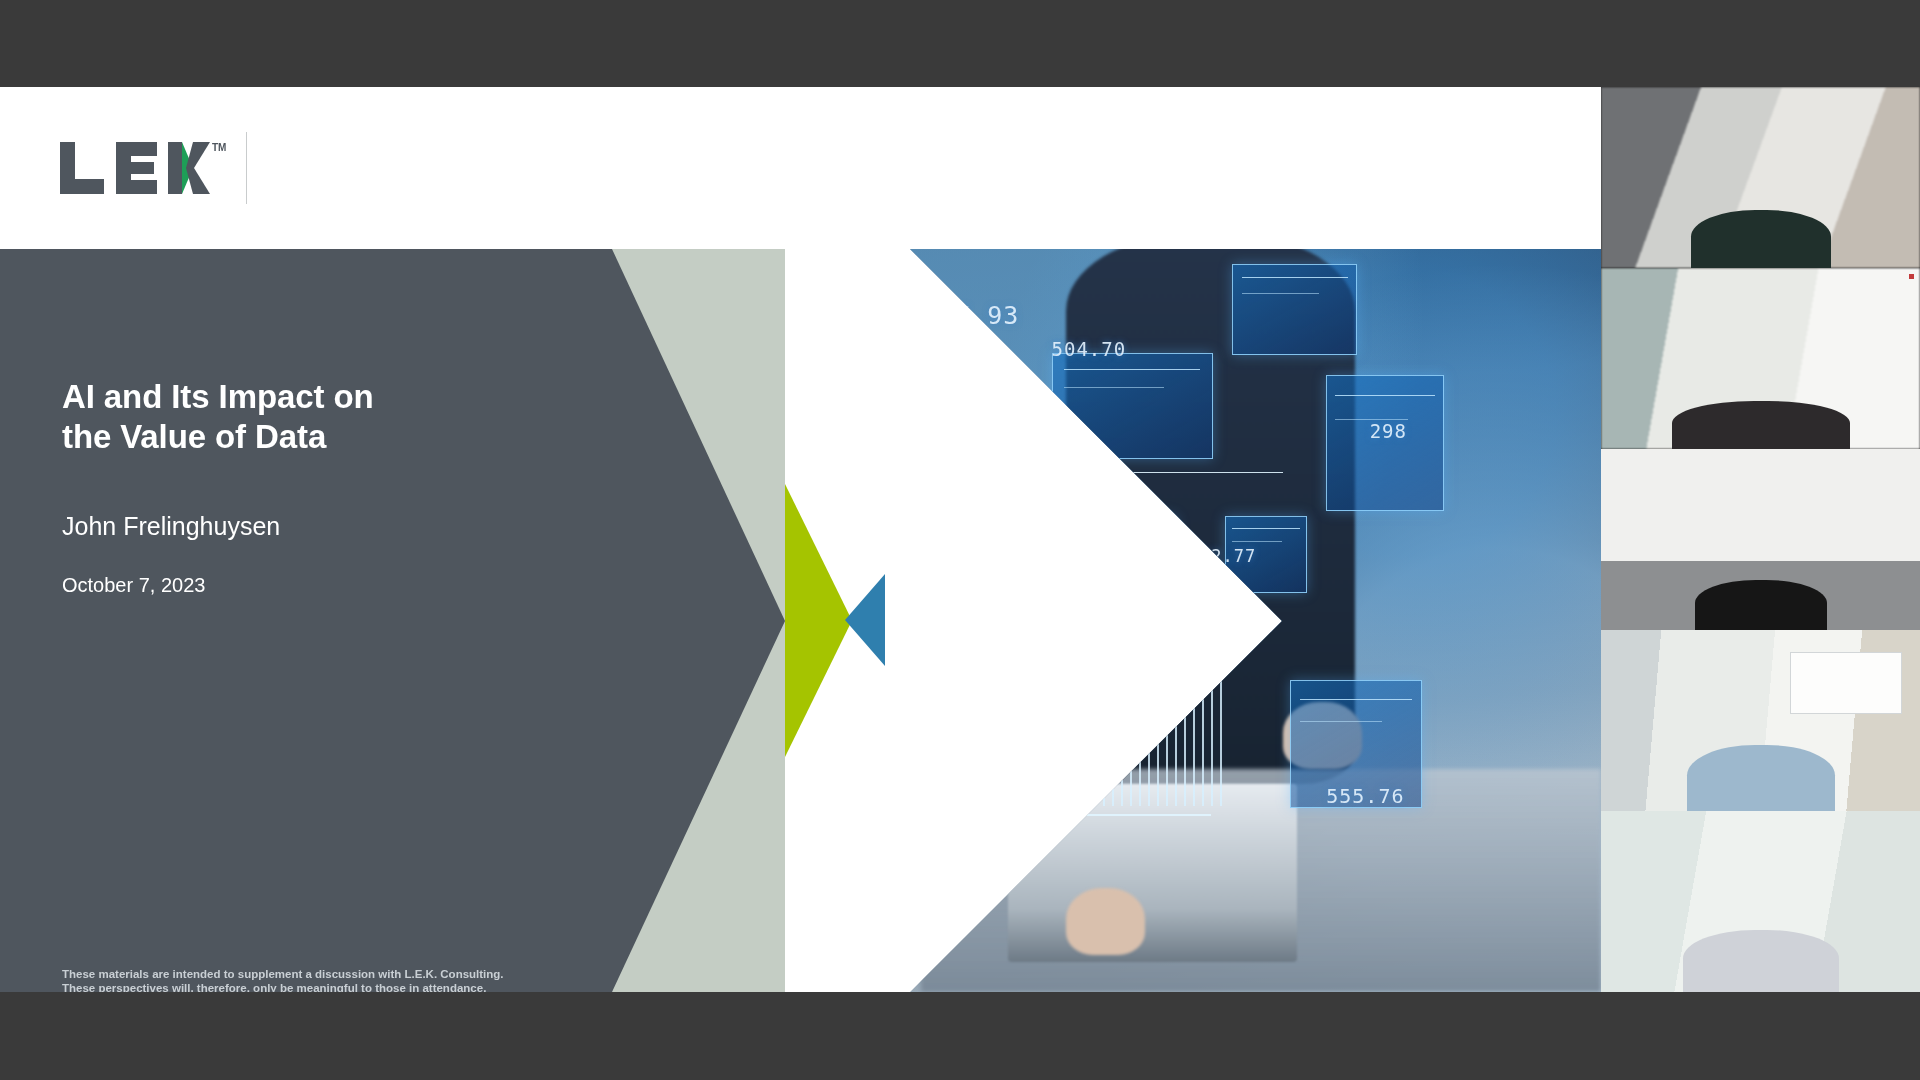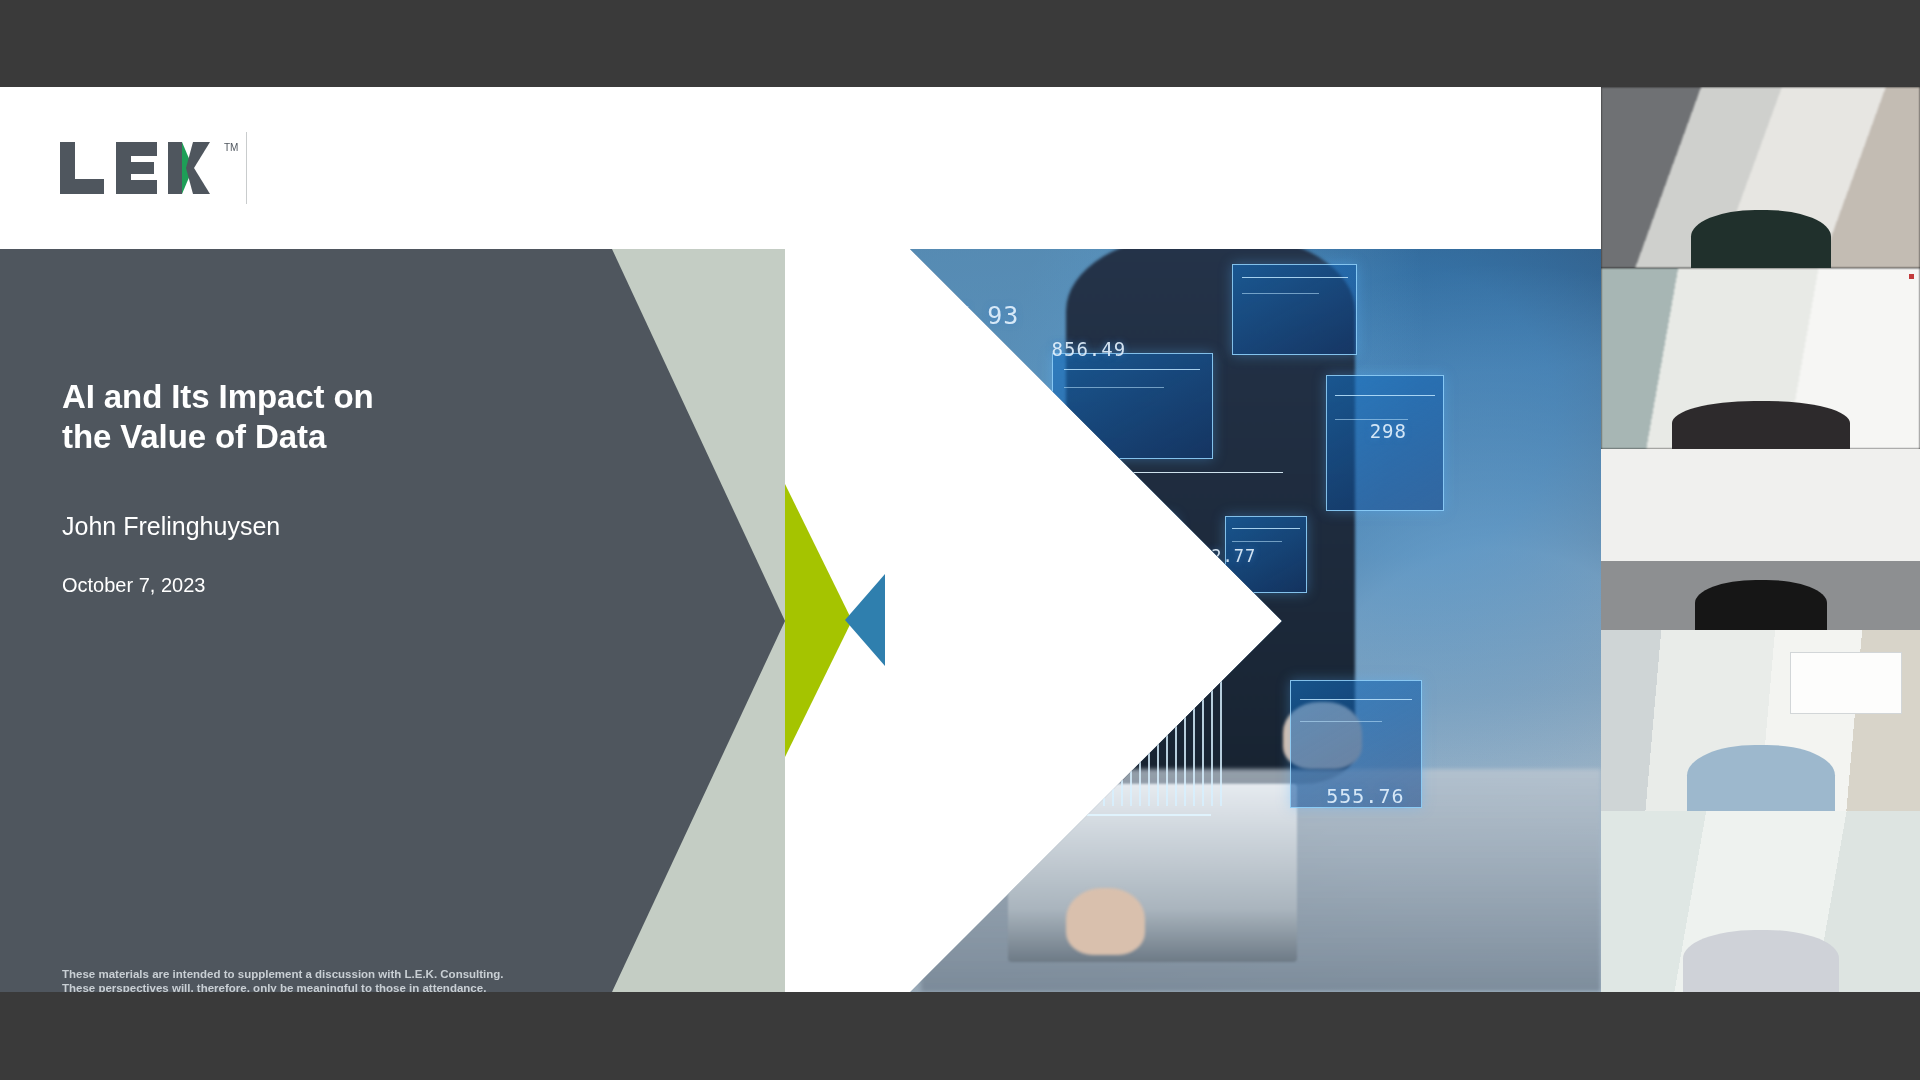--- a/index.html
+++ b/index.html
@@ -395,21 +395,21 @@
             <polygon points="56,0 97,0 97,14 71,14 71,20 94,20 94,32 71,32 71,38 97,38 97,52 56,52" fill="#4f565e"></polygon>
 
             <rect x="108" y="0" width="14" height="52" fill="#4f565e"></rect>
 
             <polygon points="122,0 122,52 133,26" fill="#1e9e57"></polygon>
 
             <polygon points="133,0 150,0 134,26 126,26" fill="#4f565e"></polygon>
 
             <polygon points="126,26 134,26 150,52 133,52" fill="#4f565e"></polygon>
           </svg>
-          <span style="position:absolute;left:164px;top:0;font-size:10px;color:#4f565e;">TM</span>
+          <span style="position:absolute;left:152px;top:0;font-size:10px;color:#4f565e;font-weight:bold;">TM</span>
         </div>
         <div class="logo-divider"></div>
       </div>
     </div>
 
     <div class="slide-body">
 
       <div class="band-sage"></div>
       <div class="panel-dark"></div>
       <div class="chevron-lime"></div>
@@ -429,21 +429,21 @@
           <div class="hud hud-d"></div>
           <div class="hud hud-e"></div>
           <div class="hud hud-f"></div>
 
           <div class="hud-bars"></div>
           <div class="hud-line hl1"></div>
           <div class="hud-line hl2"></div>
           <div class="hud-line hl3"></div>
 
           <span class="hud-num n1">4627.93</span>
-          <span class="hud-num n2">856.49</span>
+          <span class="hud-num n2">504.70</span>
           <span class="hud-num n3">298</span>
           <span class="hud-num n4">762.77</span>
           <span class="hud-num n5">292.76</span>
           <span class="hud-num n6">555.76</span>
         </div>
       </div>
     </div>
 
     <div class="slide-text">
       <h1 class="slide-title">

